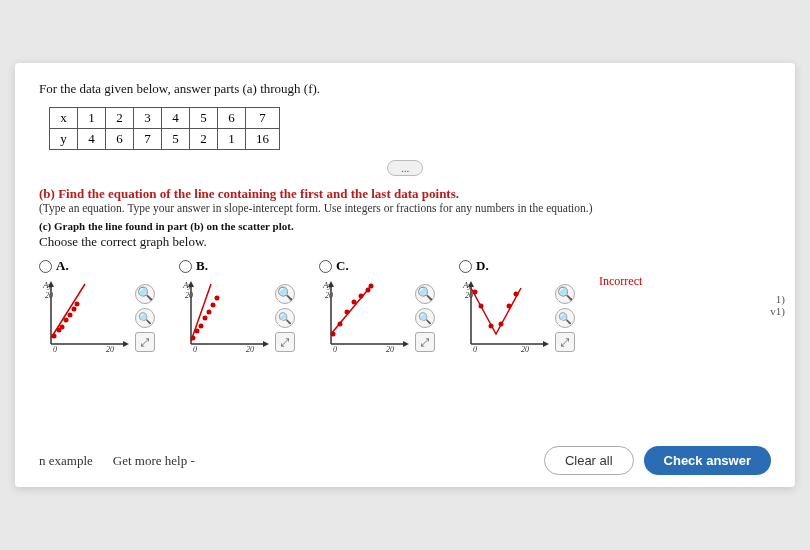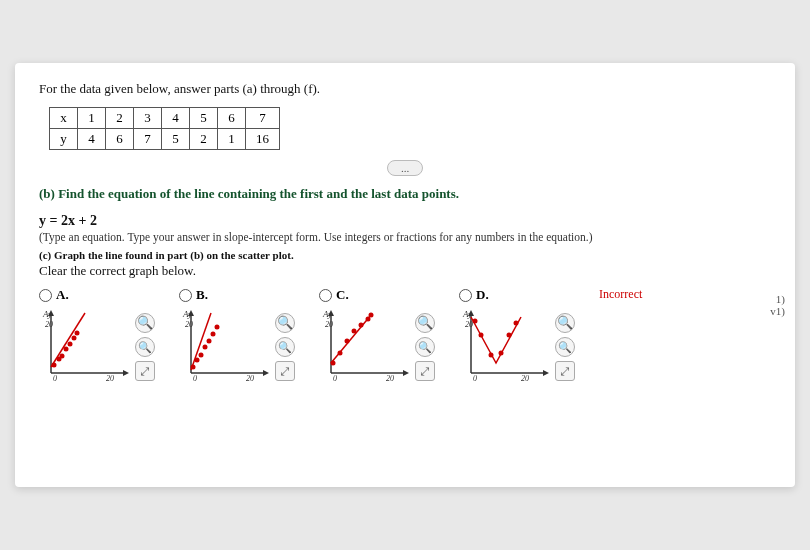--- a/index.html
+++ b/index.html
@@ -49,23 +49,23 @@
       background: #f0f0f0;
       border: 1px solid #bbb;
       border-radius: 10px;
       width: 36px;
       padding: 1px 4px;
       cursor: pointer;
     }
     .part-label {
       font-size: 13px;
       font-weight: bold;
-      color: #14532d;
+      color: #b91c1c;
       margin-top: 6px;
-      margin-bottom: 11px;
+      margin-bottom: 0;
     }
     .equation {
       font-size: 14px;
       font-weight: bold;
       color: #111;
       margin-bottom: 2px;
     }
     .hint-text {
       font-size: 11.5px;
       color: #333;
@@ -253,25 +253,24 @@
         <td>16</td>
       </tr>
     </tbody>
   </table>
 
   <div style="text-align:center; margin-bottom:8px;">
     <span class="expand-btn">...</span>
   </div>
 
   <div class="part-label">(b) Find the equation of the line containing the first and the last data points.</div>
-  <div class="equation">y = 2x + 2</div>
   <div class="hint-text">(Type an equation. Type your answer in slope-intercept form. Use integers or fractions for any numbers in the equation.)</div>
 
   <div class="part-c">(c) Graph the line found in part (b) on the scatter plot.</div>
-  <div class="choose-text">Clear the correct graph below.</div>
+  <div class="choose-text">Choose the correct graph below.</div>
 
   <div class="graphs-row">
 
     <div class="graph-option">
       <div class="radio-label">
         <div class="radio-row">
           <span class="radio-circle"></span>
           <span class="option-letter">A.</span>
         </div>
         <div class="graph-wrapper">
@@ -416,24 +415,34 @@
           <div class="zoom-icons">
             <div class="zoom-icon">🔍</div>
             <div class="zoom-icon" style="font-size:11px;">🔍</div>
             <div class="expand-icon">⤢</div>
           </div>
         </div>
       </div>
     </div>
 
     <div style="position:relative; margin-left: 14px;">
-      <div style="font-size:12px; color:#c00; margin-top:0px;">Incorrect</div>
+      <div style="font-size:12px; color:#c00; margin-top:16px;">Incorrect</div>
     </div>
 
   </div>
 
   <div class="sidebar-notes">
     <div>1)</div>
     <div>v1)</div>
   </div>
 
+  <div class="footer">
+    <div class="footer-left">
+      <a class="footer-link">n example</a>
+      <a class="footer-link">Get more help -</a>
+    </div>
+    <div class="footer-right">
+      <button class="btn-clear">Clear all</button>
+      <button class="btn-check">Check answer</button>
+    </div>
+  </div>
 
 </div>
 
 </body></html>

